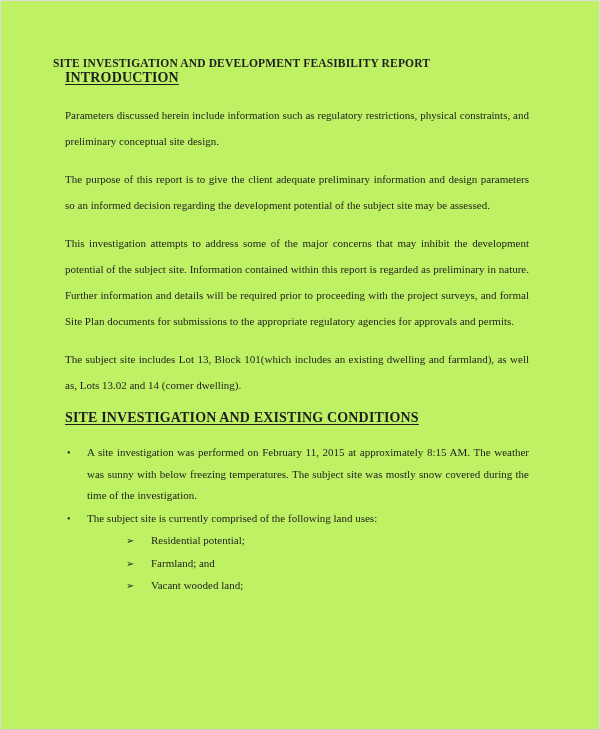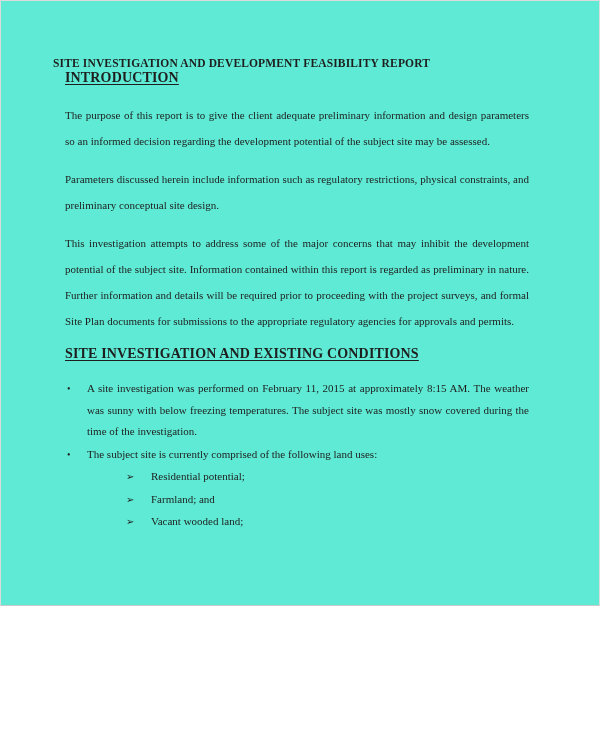--- a/index.html
+++ b/index.html
@@ -9,22 +9,22 @@
   }
   body {
     width: 600px;
     height: 730px;
     font-family: "Liberation Serif", "DejaVu Serif", serif;
     color: #1e1e1e;
   }
   .page {
     box-sizing: border-box;
     width: 600px;
-    height: 606px;
-    background: #5eead4;
+    height: 730px;
+    background: #bef264;
     border: 1px solid #dcdcdc;
     border-bottom-color: #c9c9c9;
     padding-top: 55px;
     overflow: hidden;
   }
   .report-title {
     margin: 0 0 0 52px;
     font-size: 11.5px;
     font-weight: bold;
     line-height: 14px;
@@ -85,26 +85,27 @@
 <body>
 
 <div class="page">
 
   <div class="report-title">SITE INVESTIGATION AND DEVELOPMENT FEASIBILITY REPORT</div>
 
   <div class="content">
 
     <div class="section-heading">INTRODUCTION</div>
 
+    <p class="body-par">Parameters discussed herein include information such as regulatory restrictions, physical constraints, and preliminary conceptual site design.</p>
+
     <p class="body-par">The purpose of this report is to give the client adequate preliminary information and design parameters so an informed decision regarding the development potential of the subject site may be assessed.</p>
-
-    <p class="body-par">Parameters discussed herein include information such as regulatory restrictions, physical constraints, and preliminary conceptual site design.</p>
 
     <p class="body-par">This investigation attempts to address some of the major concerns that may inhibit the development potential of the subject site. Information contained within this report is regarded as preliminary in nature. Further information and details will be required prior to proceeding with the project surveys, and formal Site Plan documents for submissions to the appropriate regulatory agencies for approvals and permits.</p>
 
+    <p class="body-par">The subject site includes Lot 13, Block 101(which includes an existing dwelling and farmland), as well as, Lots 13.02 and 14 (corner dwelling).</p>
 
 
     <div class="section-heading second">SITE INVESTIGATION AND EXISTING CONDITIONS</div>
 
     <div class="bullet-row">
       <span class="marker">•</span>
       <span class="btext">A site investigation was performed on February 11, 2015 at approximately 8:15 AM.  The weather was sunny with below freezing temperatures.  The subject site was mostly snow covered during the time of the investigation.</span>
     </div>
 
     <div class="bullet-row">

